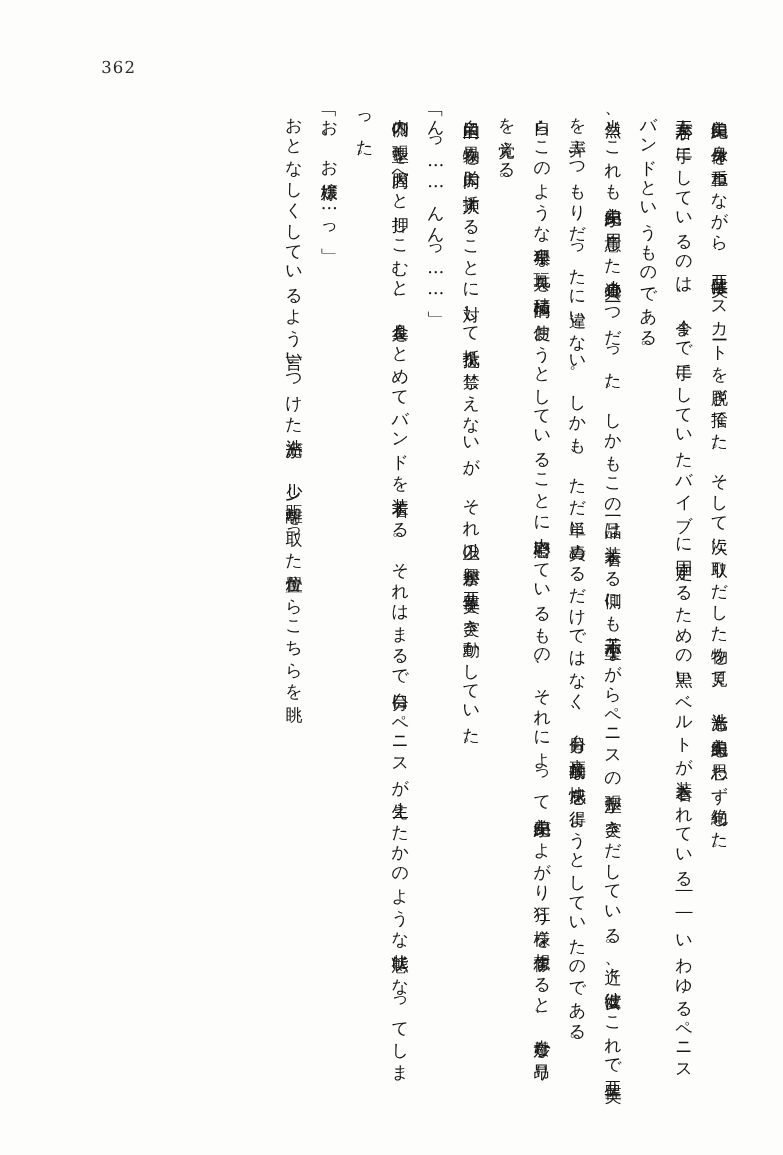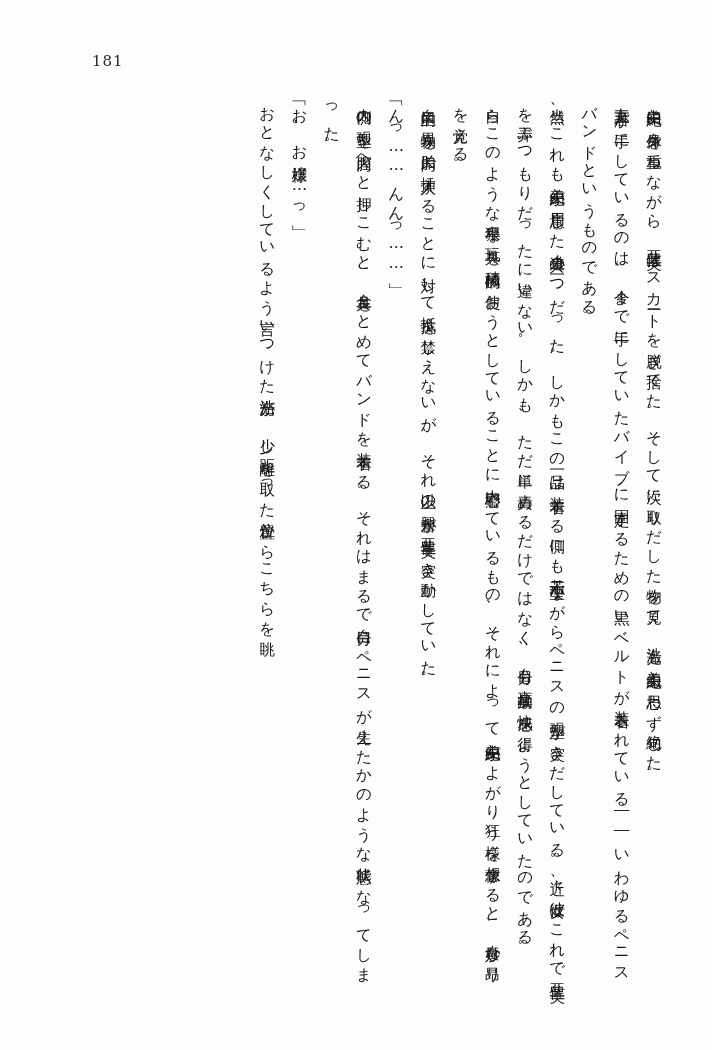--- a/index.html
+++ b/index.html
@@ -39,21 +39,21 @@
     color: #171717;
     text-align: justify;
     white-space: pre-wrap;
     font-family: "DejaVu Serif", "Liberation Serif", serif;
   }
 </style>
 </head>
 <body>
 
 <div class="page">
-  <div class="page-number">181</div>
+  <div class="page-number">362</div>
   <div class="body-text">美由紀に身体を重ねながら、亜佐美はスカートを脱ぎ捨てた。そして次に取りだした物を見て、浩光も美由紀も思わず絶句した。
 女王君が手にしているのは、今まで手にしていたバイブに固定するための黒いベルトが装着されている――いわゆるペニスバンドというものである。
 当然、これも美由紀が用意した小道具の一つだった。しかもこの一品は装着する側にも若干小型ながらペニスの張型が突きだしている。近々、彼女はこれで亜佐美を弄ぶつもりだったに違いない。しかも、ただ単に責めるだけではなく、自分も直接的な快感を得ようとしていたのである。
 自らこのような卑猥な玩具を積極的に使おうとしていることに内心驚いているもの、それによって美由紀がよがり狂う様を想像すると、奇妙な昂りを覚える。
 自主的に異物を胎内に挿入することに対して抵抗を禁じえないが、それ以上の興奮が亜佐美を突き動かしていた。
 「んっ……んんっ……」
 内側の張型を膣内へと押しこむと、金具をとめてバンドを装着する。それはまるで自分にペニスが生えたかのような状態になってしまった。
 「お、お嬢様……っ」
 おとなしくしているよう言いつけた浩光が、少し距離を取った位置からこちらを眺</div>
 </div>

